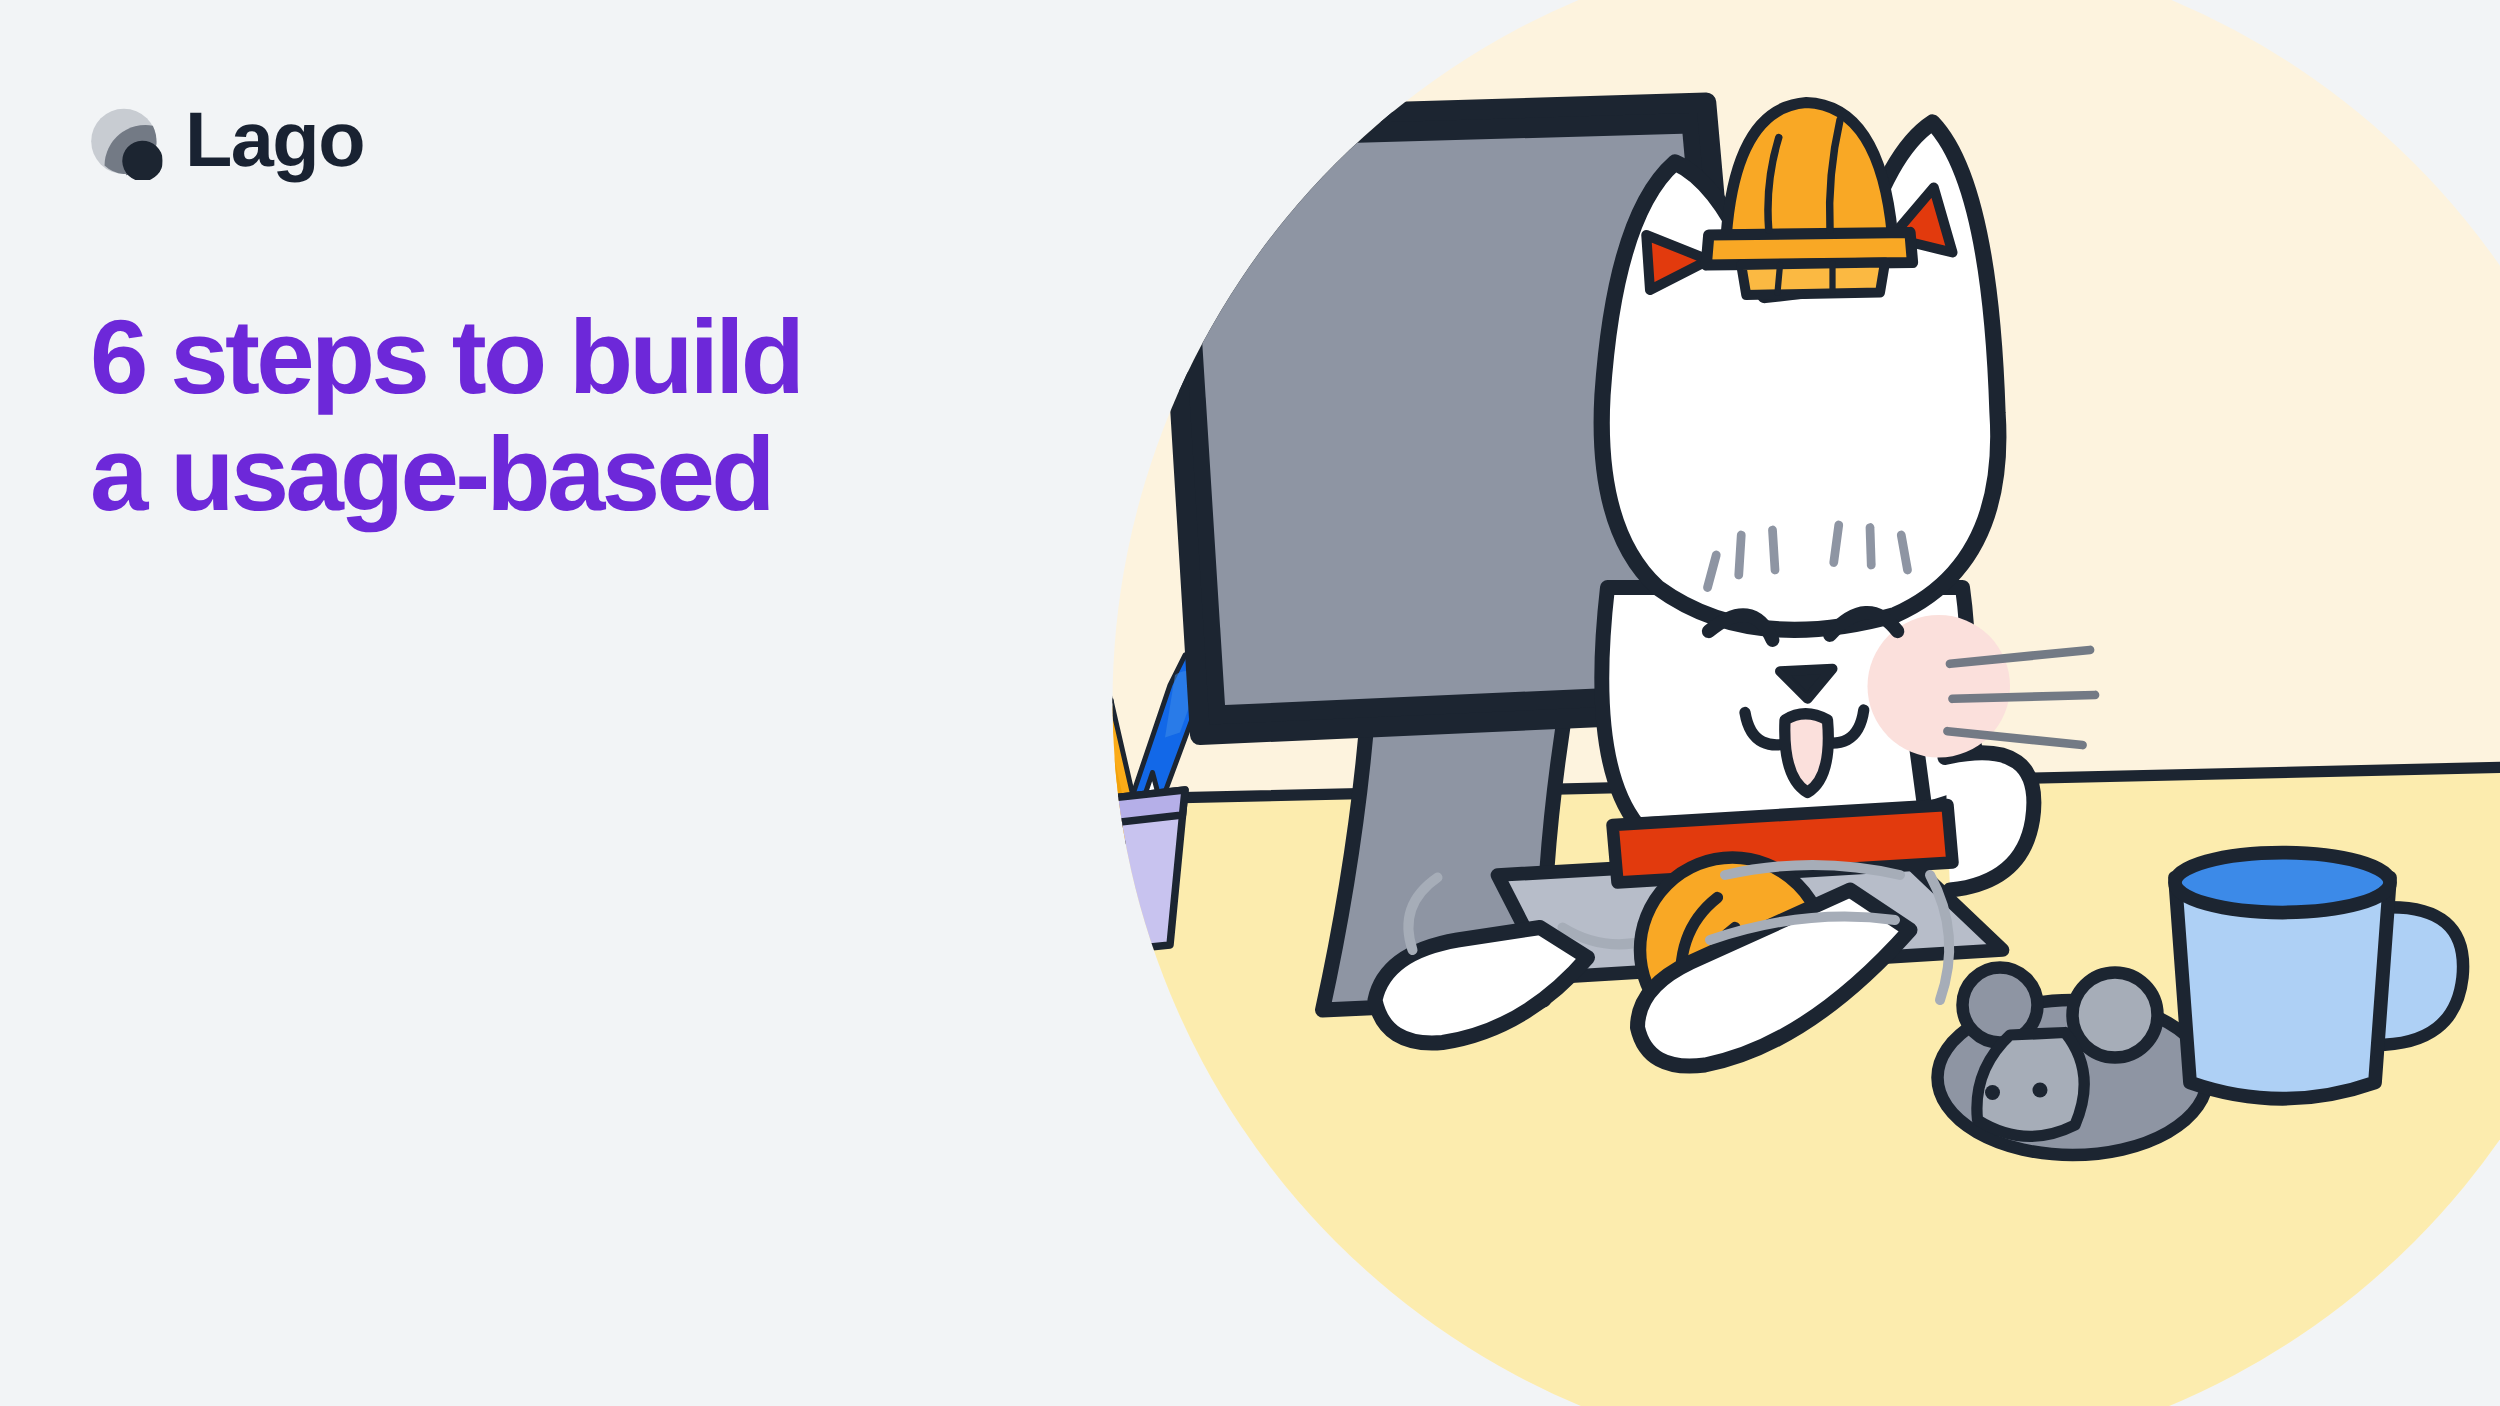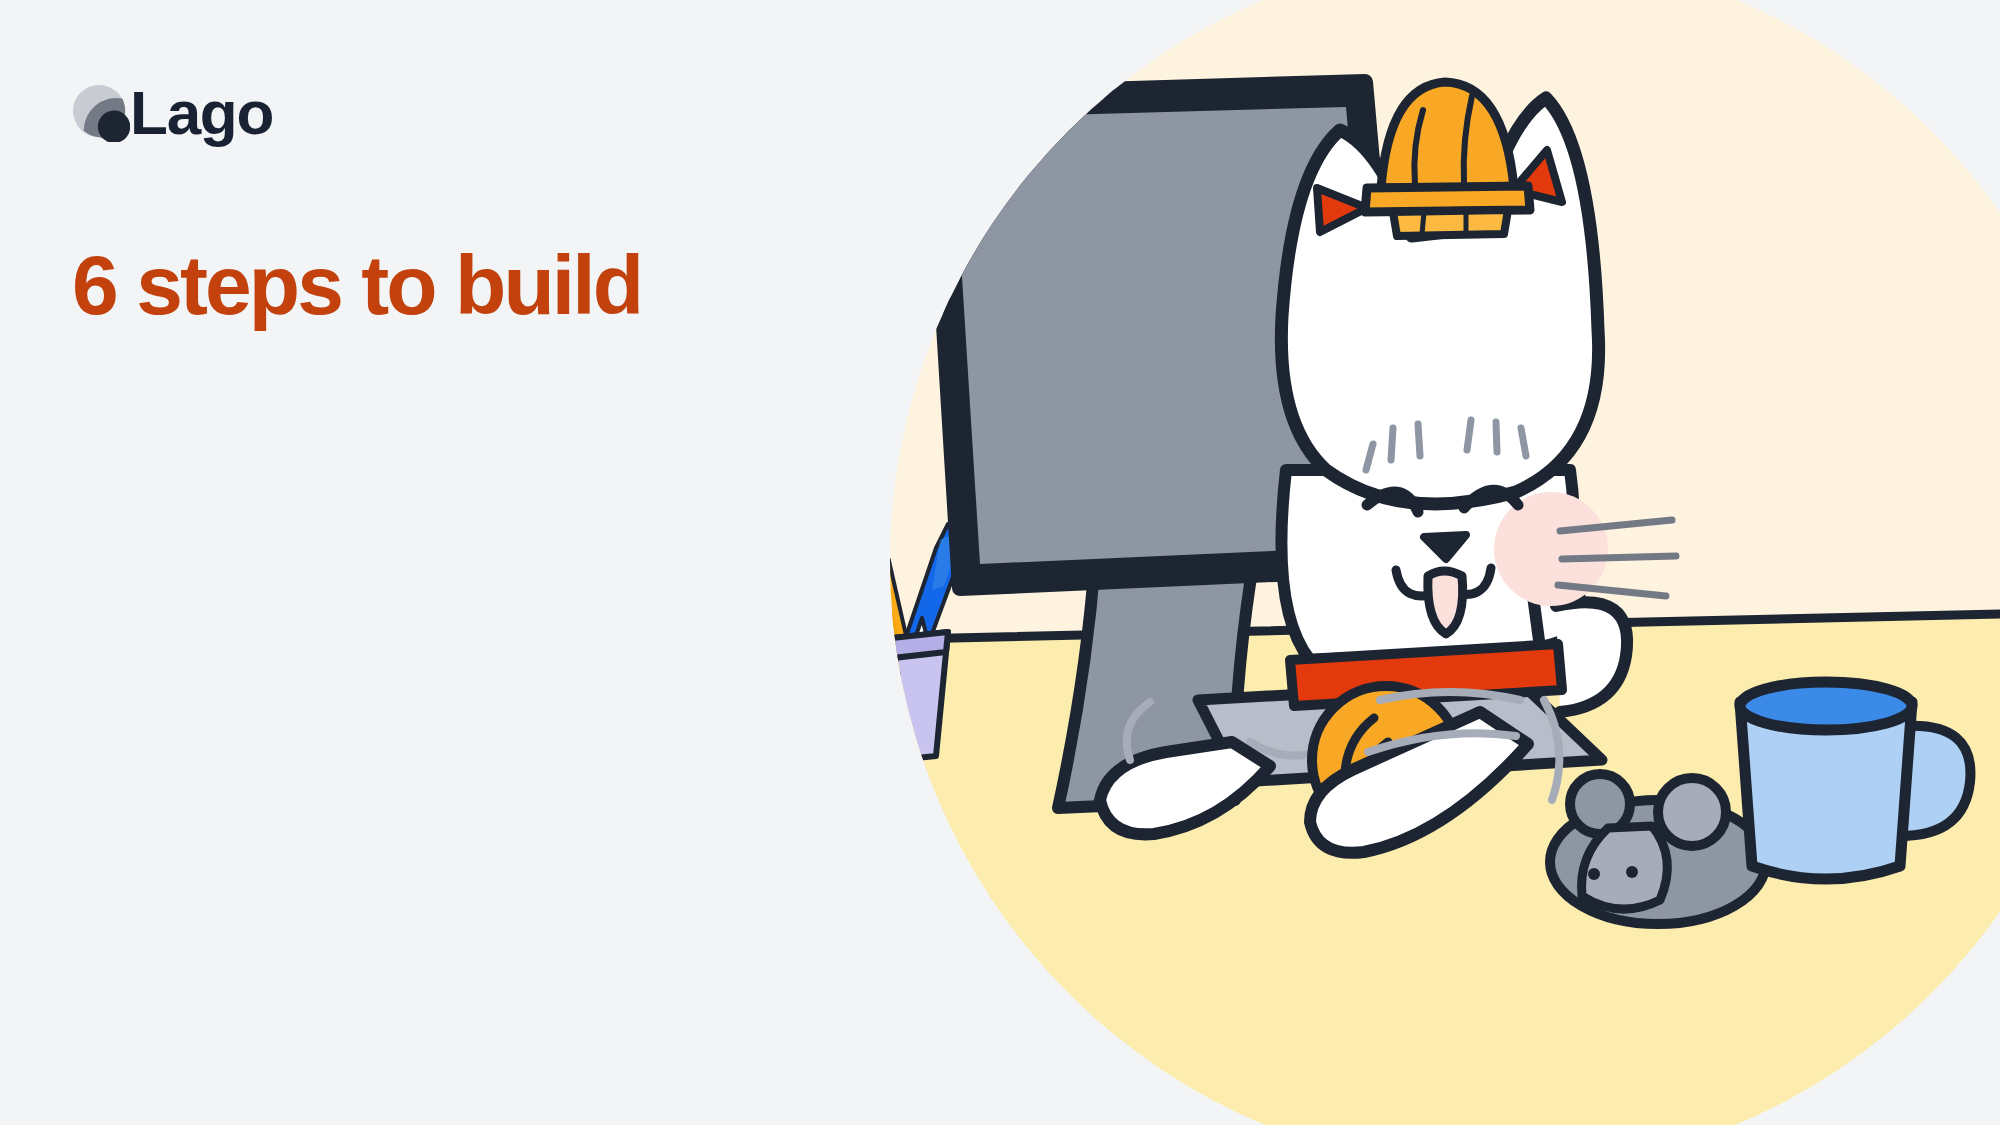--- a/index.html
+++ b/index.html
@@ -22,42 +22,43 @@
     width:1160px; height:1125px;
     overflow:hidden;
   }
   .art-svg { display:block; width:1160px; height:1125px; }
 
   
   .brand {
     position:absolute;
     left:72px; top:82px;
     display:flex;
-    align-items:center;
+    align-items:flex-end;
+    gap:18px;
   }
   .brand-mark { width:58px; height:58px; display:block; flex:none; }
   .brand-word {
     font-size:62px;
     font-weight:700;
     letter-spacing:-0.02em;
     color:#192232;
     line-height:1;
     font-family:"Liberation Sans", sans-serif;
   }
 
   .headline {
     position:absolute;
     left:72px;
     top:238px;
     width:820px;
     font-size:84px;
     font-weight:700;
     line-height:1.12;
     letter-spacing:-0.035em;
-    color:#c2410c;
+    color:#6d28d9;
     font-family:"Liberation Sans", sans-serif;
   }
   .headline .hl-line { display:block; white-space:pre; }
 </style>
 </head>
 <body>
 
 <div class="canvas">
 
   <div class="art-panel">
@@ -216,15 +217,16 @@
       <path d="M 55 28 A 27 27 0 0 1 28 55 A 40 40 0 0 1 55 28 Z" fill="#c8ccd2"></path>
       <path d="M 12 48 A 34 34 0 0 1 52 15 A 31 31 0 0 1 55 30 A 27 27 0 0 1 28 55 A 26 26 0 0 1 12 48 Z" fill="#737a85"></path>
       <path d="M 30 56 A 16 16 0 0 1 54 36 A 18 18 0 0 1 55 33 A 27 27 0 0 1 30 56 Z" fill="#737a85"></path>
       <path d="M 55 32 A 16 16 0 0 1 32 56.5 A 16 16 0 0 1 55 32 Z" fill="#1c2531"></path>
     </svg>
     <span class="brand-word">Lago</span>
   </div>
 
   <h1 class="headline">
     <span class="hl-line">6 steps to build</span>
+    <span class="hl-line">a usage-based</span>
   </h1>
 
 </div>
 
 </body></html>

